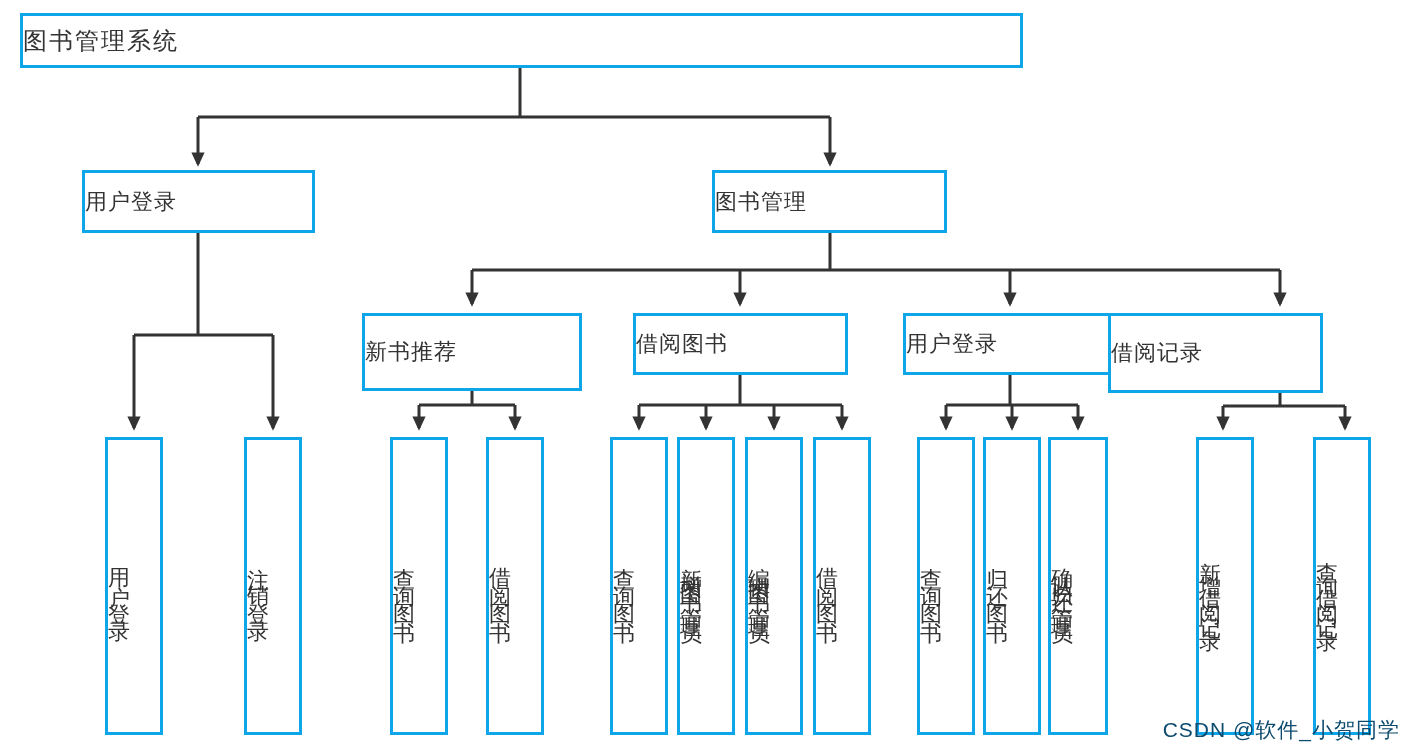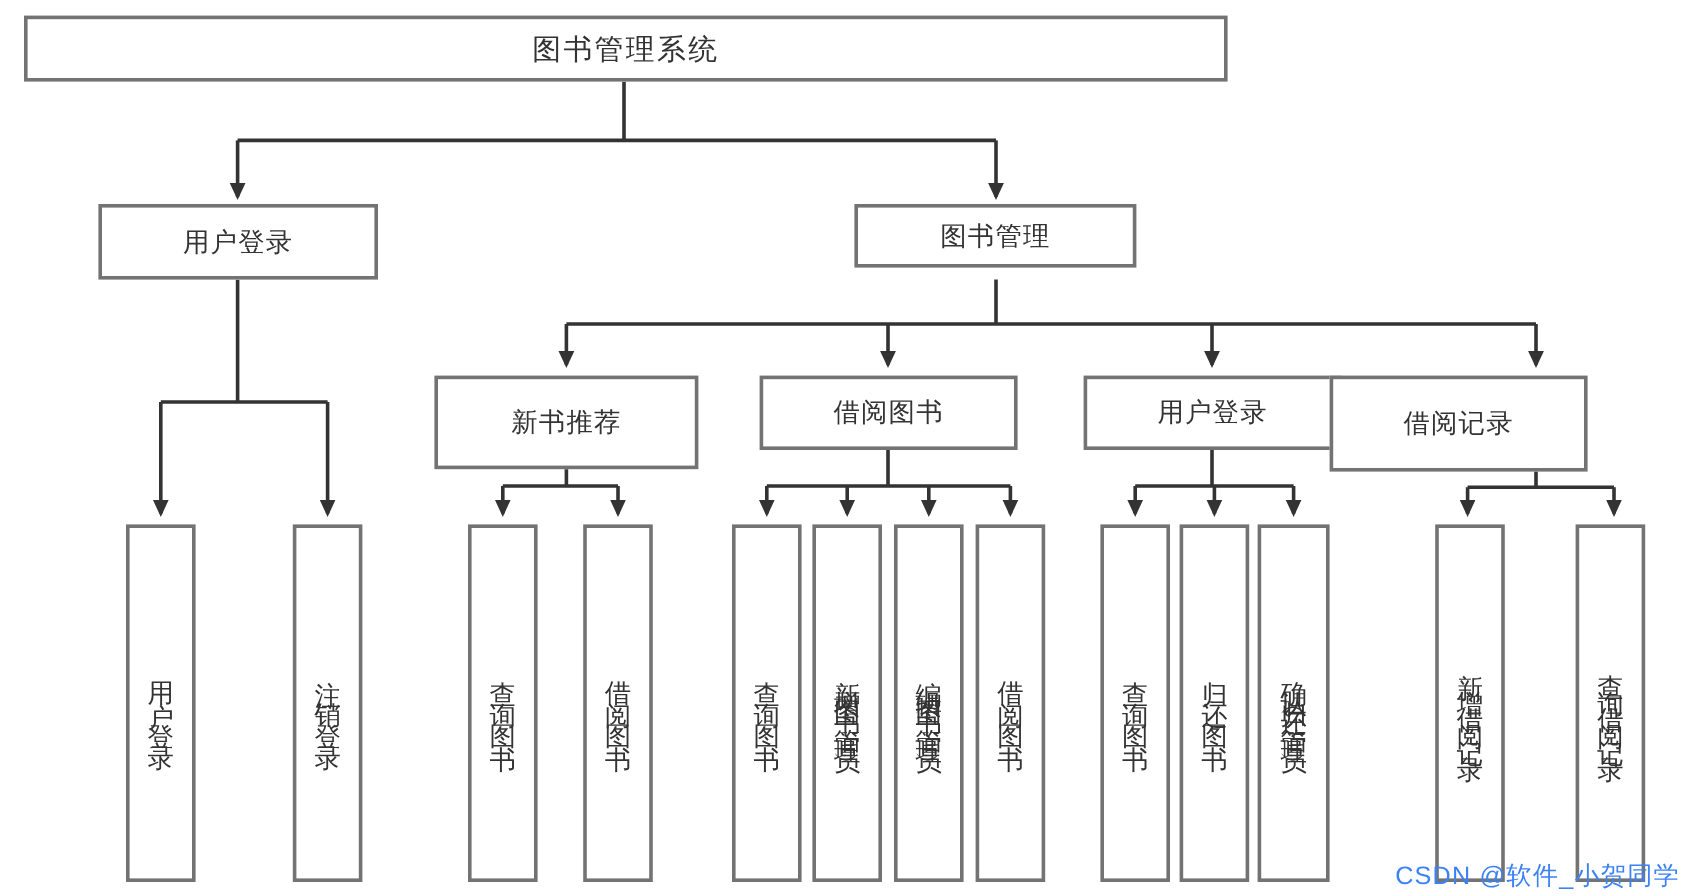--- a/index.html
+++ b/index.html
@@ -4,34 +4,34 @@
 <style>
   html,body{margin:0;padding:0;background:#fff;}
   .canvas{
     position:relative;width:1405px;height:747px;background:#ffffff;
     font-family:"Liberation Sans","DejaVu Sans",sans-serif;color:#333333;overflow:hidden;
   }
   svg.connectors{position:absolute;left:0;top:0;width:1405px;height:747px;}
   .ln{stroke:#333333;stroke-width:3;fill:none;}
   .ar{marker-end:url(#arrowhead);}
   .box{
-    position:absolute;box-sizing:border-box;border:3px solid #737373;background:#ffffff;
-    display:flex;align-items:center;justify-content:center;
+    position:absolute;box-sizing:border-box;border:3px solid #0ea5e9;background:#ffffff;
+    display:flex;align-items:center;justify-content:flex-start;
   }
   .hlabel{font-size:22px;letter-spacing:1px;white-space:nowrap;}
   .root-box .hlabel{font-size:24px;letter-spacing:2px;}
   .leaf .vlabel{
     writing-mode:vertical-rl;text-orientation:mixed;
     font-size:22px;line-height:1;white-space:nowrap;
   }
   .ls-s{letter-spacing:18px;}
   .ls-m{letter-spacing:14px;}
   .ls-l{letter-spacing:8px;}
   .watermark{
-    position:absolute;right:5px;bottom:3px;font-size:21px;color:#3b82f6;
+    position:absolute;right:5px;bottom:3px;font-size:21px;color:#0c4a6e;
     letter-spacing:1px;white-space:nowrap;
   }
 </style>
 </head>
 <body>
 
 <div class="canvas">
 
   <svg class="connectors" viewBox="0 0 1405 747">
     <defs>
@@ -63,21 +63,21 @@
     <path class="ln ar" d="M1345 406 V428"></path>
   </svg>
 
   <div class="box root-box" style="left:20px;top:13px;width:1003px;height:55px">
     <span class="hlabel">图书管理系统</span>
   </div>
 
   <div class="box" style="left:82px;top:170px;width:233px;height:63px">
     <span class="hlabel">用户登录</span>
   </div>
-  <div class="box" style="left:712px;top:170px;width:235px;height:53px">
+  <div class="box" style="left:712px;top:170px;width:235px;height:63px">
     <span class="hlabel">图书管理</span>
   </div>
 
   <div class="box" style="left:362px;top:313px;width:220px;height:78px">
     <span class="hlabel">新书推荐</span>
   </div>
   <div class="box" style="left:633px;top:313px;width:215px;height:62px">
     <span class="hlabel">借阅图书</span>
   </div>
   <div class="box" style="left:903px;top:313px;width:215px;height:62px">

